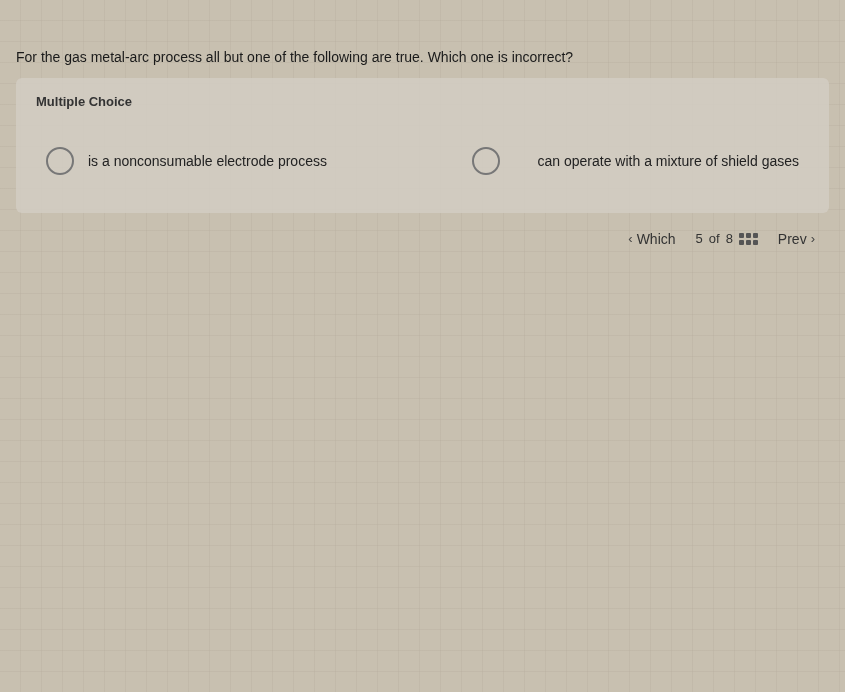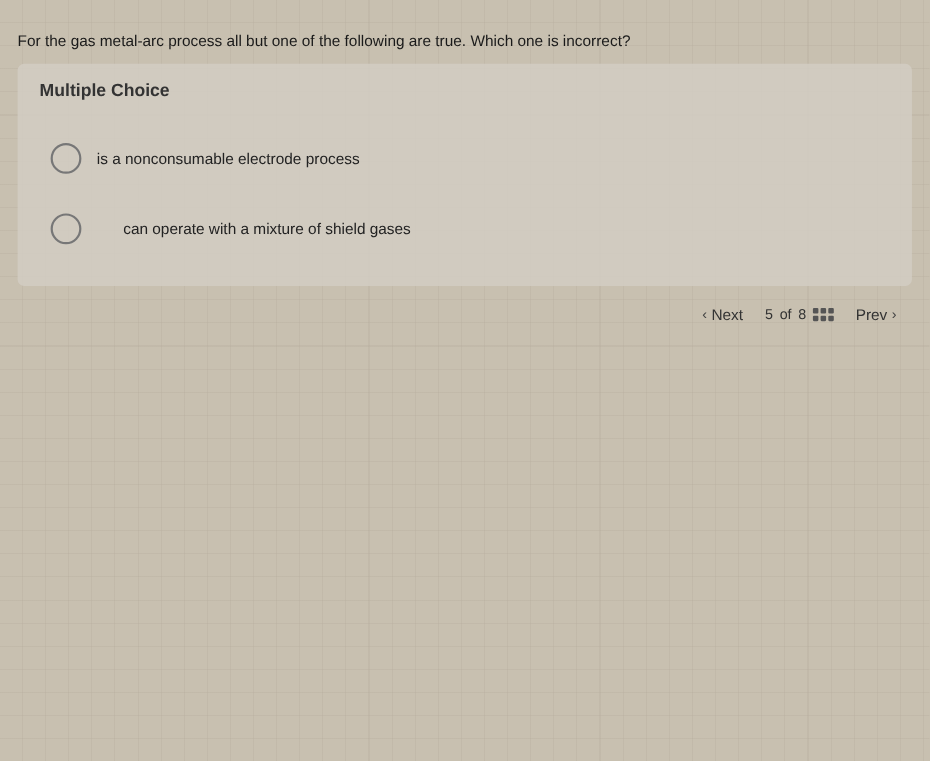--- a/index.html
+++ b/index.html
@@ -30,39 +30,40 @@
           rgba(180,170,155,0.3) 21px
         );
     }
 
     .question-text {
       padding: 28px 16px 10px 16px;
       font-size: 14px;
       color: #1a1a1a;
       background: transparent;
       line-height: 1.4;
+      margin-top: 20px;
     }
 
     .card {
       background-color: rgba(210, 205, 195, 0.85);
       margin: 0 16px;
       border-radius: 6px;
       padding: 16px 20px 20px 20px;
     }
 
     .multiple-choice-label {
-      font-size: 16px;
+      font-size: 13px;
       font-weight: bold;
       color: #333;
       margin-bottom: 20px;
     }
 
     .options-list {
       display: flex;
-      flex-direction: column;
+      flex-direction: row;
       gap: 0px;
       justify-content: space-between;
     }
 
     .option-item {
       display: flex;
       align-items: center;
       padding: 18px 10px;
       cursor: pointer;
       gap: 14px;
@@ -164,21 +165,21 @@
         <div class="radio-circle"></div>
         <span class="option-text">can operate with a mixture of shield gases</span>
       </div>
     </div>
 </div>
 
 <div class="footer">
   <div class="footer-nav">
     <button class="nav-btn">
       <span class="chevron">‹</span>
-      <span>Next</span>
+      <span>Which</span>
     </button>
   </div>
 
   <div class="page-info">
     <span>5</span>
     <span> of </span>
     <span>8</span>
     <span class="grid-icon">
       <span class="grid-dot"></span>
         <span class="grid-dot"></span>

